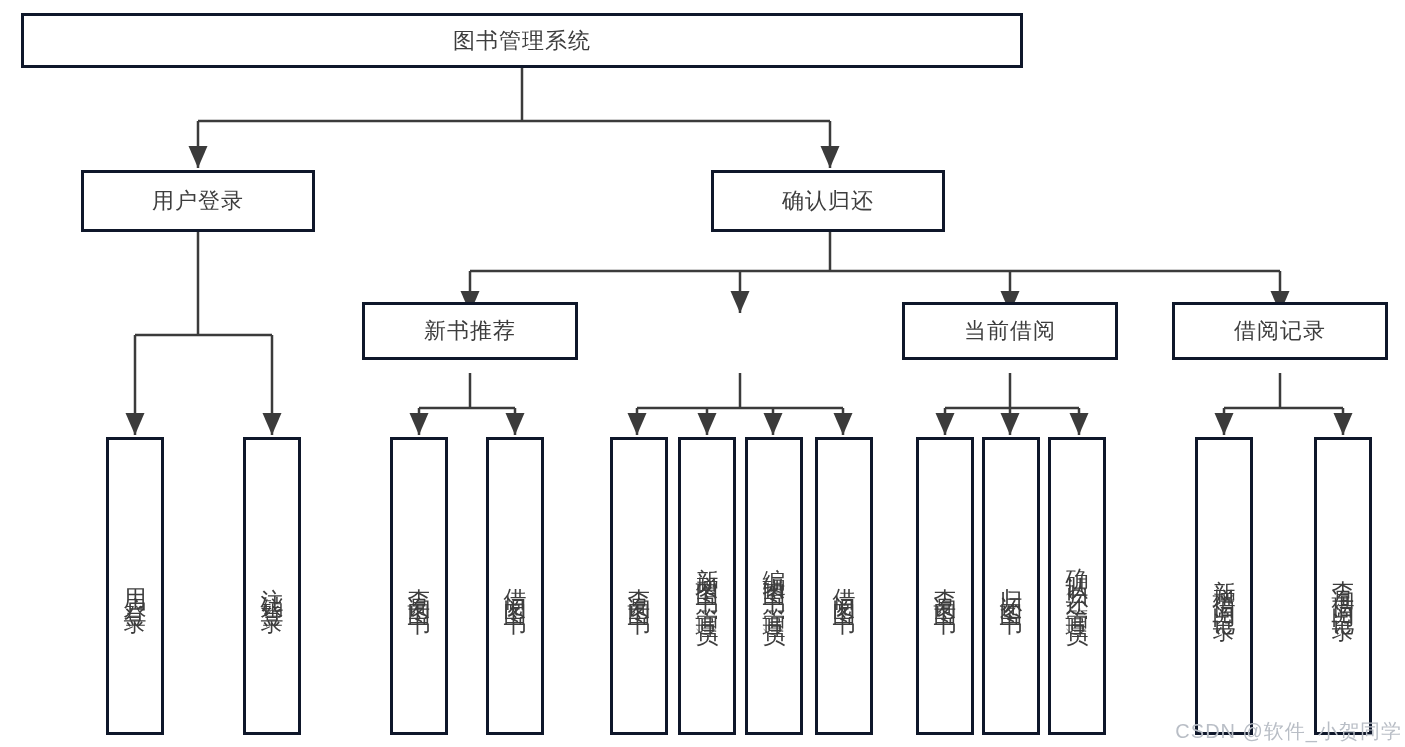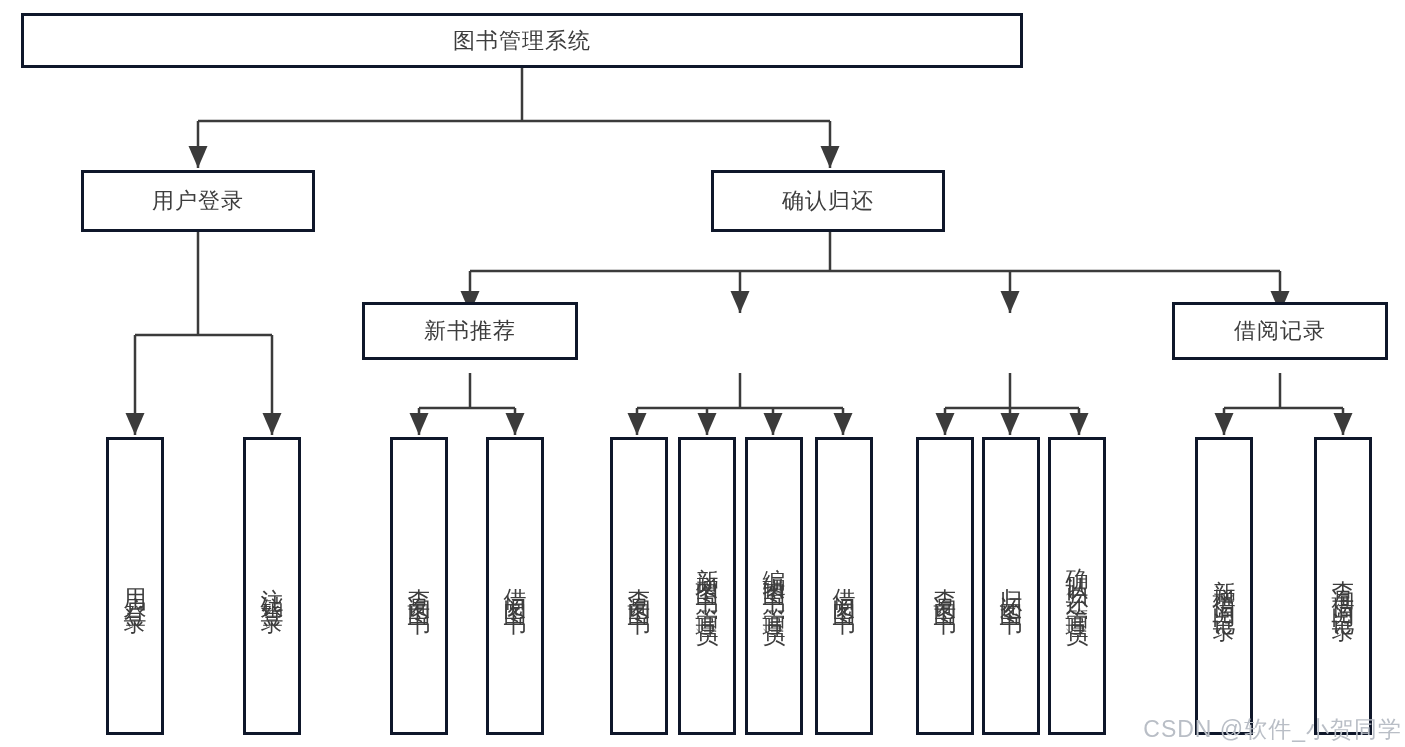--- a/index.html
+++ b/index.html
@@ -46,21 +46,21 @@
   }
   .root  { left: 21px;  top: 13px;  width: 1002px; height: 55px; }
   .l2a   { left: 81px;  top: 170px; width: 234px;  height: 62px; }
   .l2b   { left: 711px; top: 170px; width: 234px;  height: 62px; }
   .l3    { top: 302px; width: 216px; height: 58px; }
   .leaf  { top: 437px; width: 58px;  height: 298px; }
   #watermark {
     position: absolute;
     right: 3px;
     bottom: 2px;
-    font-size: 23px;
+    font-size: 20px;
     color: #b9bec6;
     letter-spacing: 1px;
     white-space: nowrap;
   }
 </style>
 </head>
 <body>
 
 <div id="canvas">
 
@@ -119,20 +119,23 @@
   <div class="box l2a">
     <span class="hlabel">用户登录</span>
   </div>
   <div class="box l2b">
     <span class="hlabel">确认归还</span>
   </div>
 
   <div class="box l3" style="left:362px">
     <span class="hlabel">新书推荐</span>
   </div>
+  <div class="box l3" style="left:902px">
+    <span class="hlabel">当前借阅</span>
+  </div>
   <div class="box l3" style="left:1172px">
     <span class="hlabel">借阅记录</span>
   </div>
 
   <div class="box leaf" style="left:106px">
     <span class="vlabel">用户登录</span>
   </div>
   <div class="box leaf" style="left:243px">
     <span class="vlabel">注销登录</span>
   </div>

